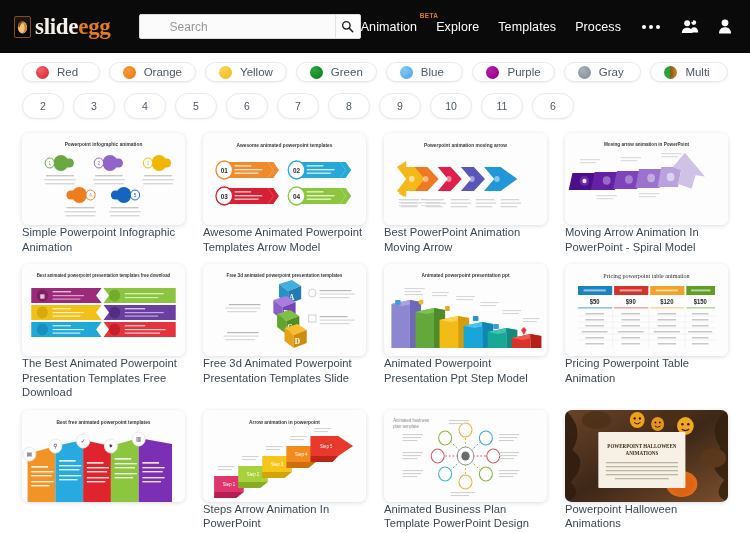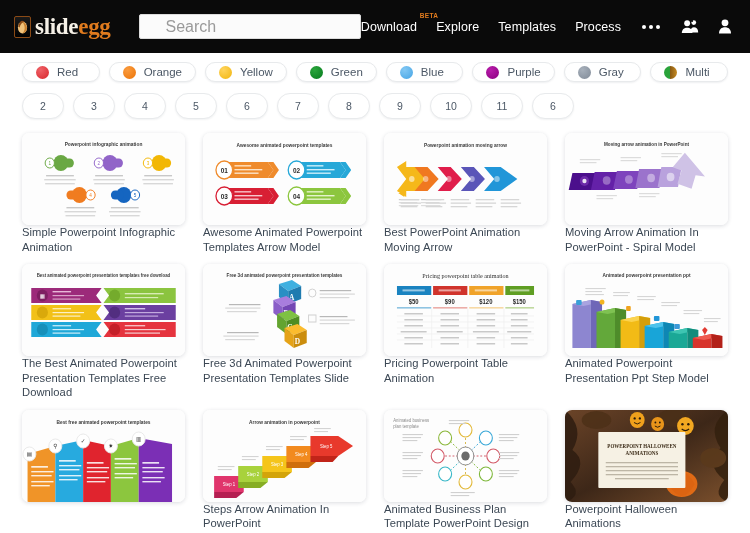--- a/index.html
+++ b/index.html
@@ -50,23 +50,24 @@
     display:flex;
     align-items:stretch;
     overflow:hidden;
   }
   .searchbox input{
     flex:1;
     border:none;
     outline:none;
     background:transparent;
     font-family:"Liberation Sans", sans-serif;
-    font-size:16px;
+    font-size:12px;
     color:#555;
-    padding:0 26px;
+    padding:0 10px;
+    margin-left:20px;
   }
   .searchbox input::placeholder{ color:#9a9a9a; }
   .search-btn{
     width:32px;
     border-left:1px solid #e2e2e2;
     background:#fdfdfd;
     display:flex;align-items:center;justify-content:center;
     cursor:pointer;
   }
 
@@ -191,21 +192,21 @@
     <span class="search-btn">
       <svg width="13" height="13" viewBox="0 0 16 16">
         <circle cx="6.6" cy="6.6" r="4.6" fill="none" stroke="#1b1b1b" stroke-width="1.7"></circle>
         <line x1="10.2" y1="10.2" x2="14.4" y2="14.4" stroke="#1b1b1b" stroke-width="1.9" stroke-linecap="round"></line>
       </svg>
     </span>
   </div>
 
   <div class="nav">
     <span class="nav-item">
-      <span>Download</span>
+      <span>Animation</span>
       <span class="beta">BETA</span>
     </span>
     <span class="nav-item">Explore</span>
     <span class="nav-item">Templates</span>
     <span class="nav-item">Process</span>
 
     <span class="nav-dots">
         <i></i>
         <i></i>
         <i></i>
@@ -553,20 +554,73 @@
           <rect x="28" y="40" width="34" height="1.2" fill="#b8b8b8"></rect>
             <rect x="24" y="43.5" width="38" height="1.2"></rect>
             <rect x="26" y="47" width="32" height="1.2"></rect>
           <rect x="26" y="68" width="34" height="1.2" fill="#b8b8b8"></rect>
             <rect x="22" y="71.5" width="38" height="1.2"></rect>
             <rect x="24" y="75" width="32" height="1.2"></rect>
         </g>
       </svg>
     </div>
     <div class="caption">Free 3d Animated Powerpoint Presentation Templates Slide</div>
+  </div>
+
+  <div class="card">
+    <div class="thumb">
+      <svg viewBox="0 0 176 92" preserveAspectRatio="none">
+        <rect width="176" height="92" fill="#fdfdfd"></rect>
+        <text x="88" y="13" text-anchor="middle" font-size="5.2" font-weight="bold" fill="#3a3a3a" font-family="Liberation Sans, sans-serif">Animated powerpoint presentation ppt</text>
+        <g>
+          <path d="M8 40 L28 36 L28 84 L8 84 Z" fill="#8d86d0"></path>
+            <path d="M8 40 L28 36 L40 38 L20 42 Z" fill="#a9a3e0"></path>
+            <path d="M28 36 L40 38 L40 84 L28 84 Z" fill="#6f67b8"></path>
+          <path d="M34 48 L54 44 L54 84 L34 84 Z" fill="#63a83a"></path>
+            <path d="M34 48 L54 44 L66 46 L46 50 Z" fill="#7fc252"></path>
+            <path d="M54 44 L66 46 L66 84 L54 84 Z" fill="#4e8c2a"></path>
+          <path d="M60 56 L80 52 L80 84 L60 84 Z" fill="#f2bb16"></path>
+            <path d="M60 56 L80 52 L92 54 L72 58 Z" fill="#fbd34f"></path>
+            <path d="M80 52 L92 54 L92 84 L80 84 Z" fill="#d49e0a"></path>
+          <path d="M86 62 L106 58 L106 84 L86 84 Z" fill="#18a5d8"></path>
+            <path d="M86 62 L106 58 L118 60 L98 64 Z" fill="#4cc3ec"></path>
+            <path d="M106 58 L118 60 L118 84 L106 84 Z" fill="#0e87b4"></path>
+          <path d="M112 68 L132 64 L132 84 L112 84 Z" fill="#1aa896"></path>
+            <path d="M112 68 L132 64 L144 66 L124 70 Z" fill="#3ec5b2"></path>
+            <path d="M132 64 L144 66 L144 84 L132 84 Z" fill="#128c7c"></path>
+          <path d="M138 74 L158 70 L158 84 L138 84 Z" fill="#d8342c"></path>
+            <path d="M138 74 L158 70 L170 72 L150 76 Z" fill="#ef5a50"></path>
+            <path d="M158 70 L170 72 L170 84 L158 84 Z" fill="#b32119"></path>
+        </g>
+        <g fill="#d6d6d6">
+          <rect x="22" y="24" width="22" height="1.1"></rect>
+            <rect x="22" y="27" width="18" height="1.1"></rect>
+            <rect x="22" y="30" width="20" height="1.1"></rect>
+          <rect x="52" y="28" width="18" height="1.1"></rect>
+            <rect x="52" y="31" width="16" height="1.1"></rect>
+          <rect x="78" y="32" width="20" height="1.1"></rect>
+            <rect x="78" y="35" width="18" height="1.1"></rect>
+          <rect x="104" y="38" width="20" height="1.1"></rect>
+            <rect x="104" y="41" width="17" height="1.1"></rect>
+          <rect x="128" y="46" width="20" height="1.1"></rect>
+            <rect x="128" y="49" width="17" height="1.1"></rect>
+          <rect x="150" y="54" width="18" height="1.1"></rect>
+            <rect x="150" y="57" width="15" height="1.1"></rect>
+        </g>
+        <g>
+          <rect x="12" y="36" width="6" height="5" fill="#3aa0d8" rx="1"></rect>
+          <circle cx="40" cy="38" r="2.6" fill="#f3b51f"></circle>
+          <rect x="66" y="42" width="5" height="5" fill="#f0a31e" rx="1"></rect>
+          <rect x="96" y="52" width="6" height="5" fill="#2196d8" rx="1"></rect>
+          <rect x="118" y="60" width="6" height="5" fill="#3c9ad8" rx="1"></rect>
+          <path d="M148 66 l3 -3 l3 3 l-3 5 z" fill="#e23a32"></path>
+        </g>
+      </svg>
+    </div>
+    <div class="caption">Animated Powerpoint Presentation Ppt Step Model</div>
   </div>
 
   <div class="card">
     <div class="thumb">
       <svg viewBox="0 0 176 92" preserveAspectRatio="none">
         <rect width="176" height="92" fill="#fdfdfd"></rect>
         <text x="88" y="14" text-anchor="middle" font-size="6.6" fill="#2d2d2d" font-family="Liberation Serif, serif">Pricing powerpoint table animation</text>
         <g>
           <rect x="14" y="22" width="37" height="9" fill="#1a83c0"></rect>
           <rect x="53" y="22" width="37" height="9" fill="#d0342c"></rect>
@@ -620,73 +674,20 @@
               <line x1="14" y1="70" x2="162" y2="70"></line>
             <line x1="14" y1="76" x2="162" y2="76"></line>
             <line x1="51.5" y1="45" x2="51.5" y2="84"></line>
               <line x1="90.5" y1="45" x2="90.5" y2="84"></line>
               <line x1="129.5" y1="45" x2="129.5" y2="84"></line>
           </g>
         </g>
       </svg>
     </div>
     <div class="caption">Pricing Powerpoint Table Animation</div>
-  </div>
-
-  <div class="card">
-    <div class="thumb">
-      <svg viewBox="0 0 176 92" preserveAspectRatio="none">
-        <rect width="176" height="92" fill="#fdfdfd"></rect>
-        <text x="88" y="13" text-anchor="middle" font-size="5.2" font-weight="bold" fill="#3a3a3a" font-family="Liberation Sans, sans-serif">Animated powerpoint presentation ppt</text>
-        <g>
-          <path d="M8 40 L28 36 L28 84 L8 84 Z" fill="#8d86d0"></path>
-            <path d="M8 40 L28 36 L40 38 L20 42 Z" fill="#a9a3e0"></path>
-            <path d="M28 36 L40 38 L40 84 L28 84 Z" fill="#6f67b8"></path>
-          <path d="M34 48 L54 44 L54 84 L34 84 Z" fill="#63a83a"></path>
-            <path d="M34 48 L54 44 L66 46 L46 50 Z" fill="#7fc252"></path>
-            <path d="M54 44 L66 46 L66 84 L54 84 Z" fill="#4e8c2a"></path>
-          <path d="M60 56 L80 52 L80 84 L60 84 Z" fill="#f2bb16"></path>
-            <path d="M60 56 L80 52 L92 54 L72 58 Z" fill="#fbd34f"></path>
-            <path d="M80 52 L92 54 L92 84 L80 84 Z" fill="#d49e0a"></path>
-          <path d="M86 62 L106 58 L106 84 L86 84 Z" fill="#18a5d8"></path>
-            <path d="M86 62 L106 58 L118 60 L98 64 Z" fill="#4cc3ec"></path>
-            <path d="M106 58 L118 60 L118 84 L106 84 Z" fill="#0e87b4"></path>
-          <path d="M112 68 L132 64 L132 84 L112 84 Z" fill="#1aa896"></path>
-            <path d="M112 68 L132 64 L144 66 L124 70 Z" fill="#3ec5b2"></path>
-            <path d="M132 64 L144 66 L144 84 L132 84 Z" fill="#128c7c"></path>
-          <path d="M138 74 L158 70 L158 84 L138 84 Z" fill="#d8342c"></path>
-            <path d="M138 74 L158 70 L170 72 L150 76 Z" fill="#ef5a50"></path>
-            <path d="M158 70 L170 72 L170 84 L158 84 Z" fill="#b32119"></path>
-        </g>
-        <g fill="#d6d6d6">
-          <rect x="22" y="24" width="22" height="1.1"></rect>
-            <rect x="22" y="27" width="18" height="1.1"></rect>
-            <rect x="22" y="30" width="20" height="1.1"></rect>
-          <rect x="52" y="28" width="18" height="1.1"></rect>
-            <rect x="52" y="31" width="16" height="1.1"></rect>
-          <rect x="78" y="32" width="20" height="1.1"></rect>
-            <rect x="78" y="35" width="18" height="1.1"></rect>
-          <rect x="104" y="38" width="20" height="1.1"></rect>
-            <rect x="104" y="41" width="17" height="1.1"></rect>
-          <rect x="128" y="46" width="20" height="1.1"></rect>
-            <rect x="128" y="49" width="17" height="1.1"></rect>
-          <rect x="150" y="54" width="18" height="1.1"></rect>
-            <rect x="150" y="57" width="15" height="1.1"></rect>
-        </g>
-        <g>
-          <rect x="12" y="36" width="6" height="5" fill="#3aa0d8" rx="1"></rect>
-          <circle cx="40" cy="38" r="2.6" fill="#f3b51f"></circle>
-          <rect x="66" y="42" width="5" height="5" fill="#f0a31e" rx="1"></rect>
-          <rect x="96" y="52" width="6" height="5" fill="#2196d8" rx="1"></rect>
-          <rect x="118" y="60" width="6" height="5" fill="#3c9ad8" rx="1"></rect>
-          <path d="M148 66 l3 -3 l3 3 l-3 5 z" fill="#e23a32"></path>
-        </g>
-      </svg>
-    </div>
-    <div class="caption">Animated Powerpoint Presentation Ppt Step Model</div>
   </div>
 
   <div class="card">
     <div class="thumb">
       <svg viewBox="0 0 176 92" preserveAspectRatio="none">
         <rect width="176" height="92" fill="#fdfdfd"></rect>
         <text x="88" y="14" text-anchor="middle" font-size="5.2" font-weight="bold" fill="#3a3a3a" font-family="Liberation Sans, sans-serif">Best free animated powerpoint templates</text>
         <g>
           <path d="M6 44 L36 36 L36 92 L6 92 Z" fill="#f09428"></path>
           <path d="M36 36 L66 30 L66 92 L36 92 Z" fill="#27aadf"></path>

